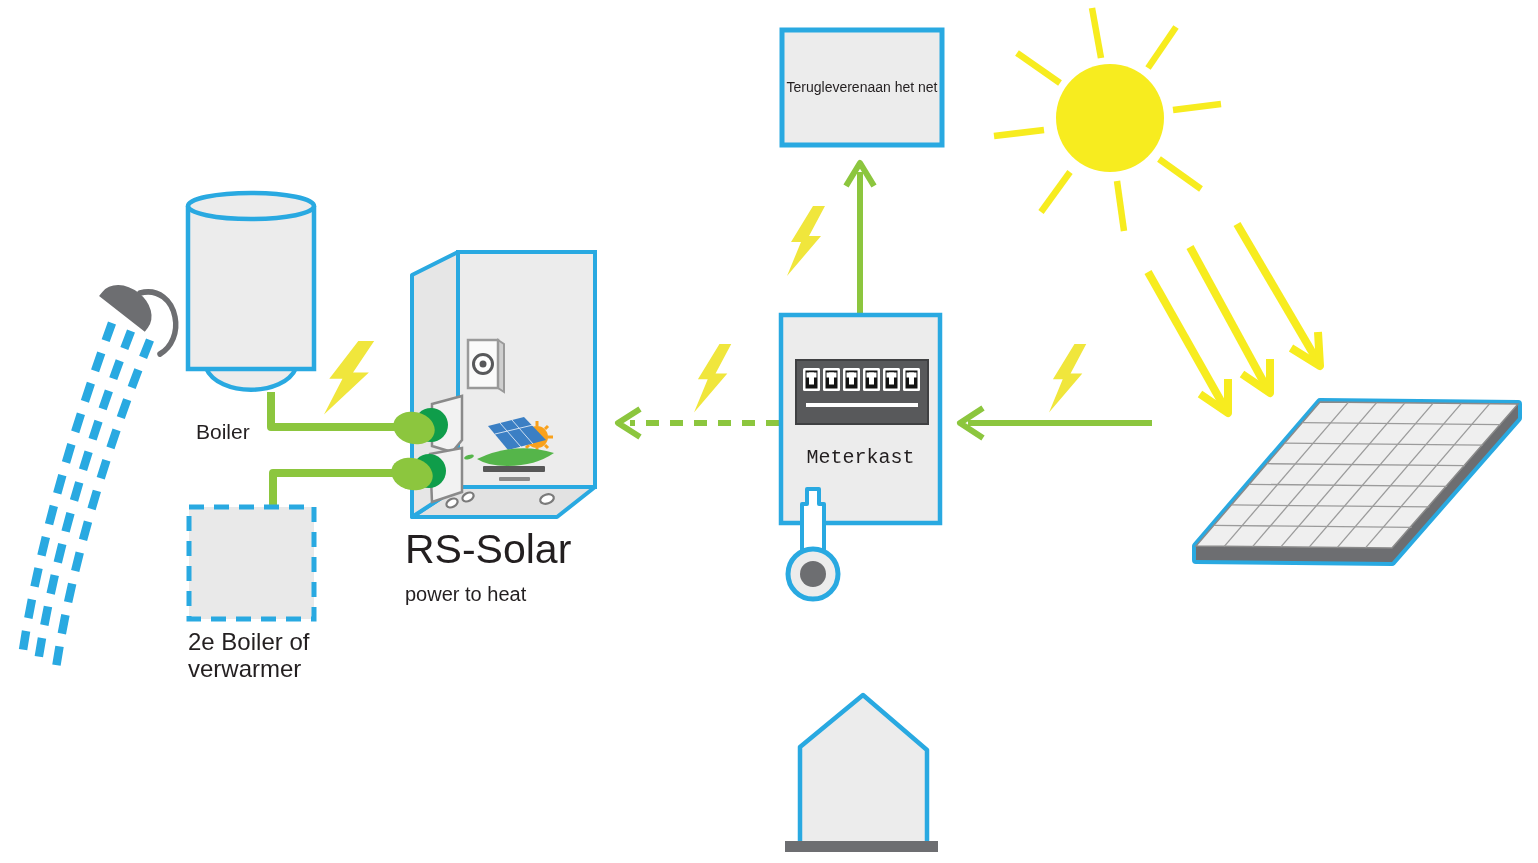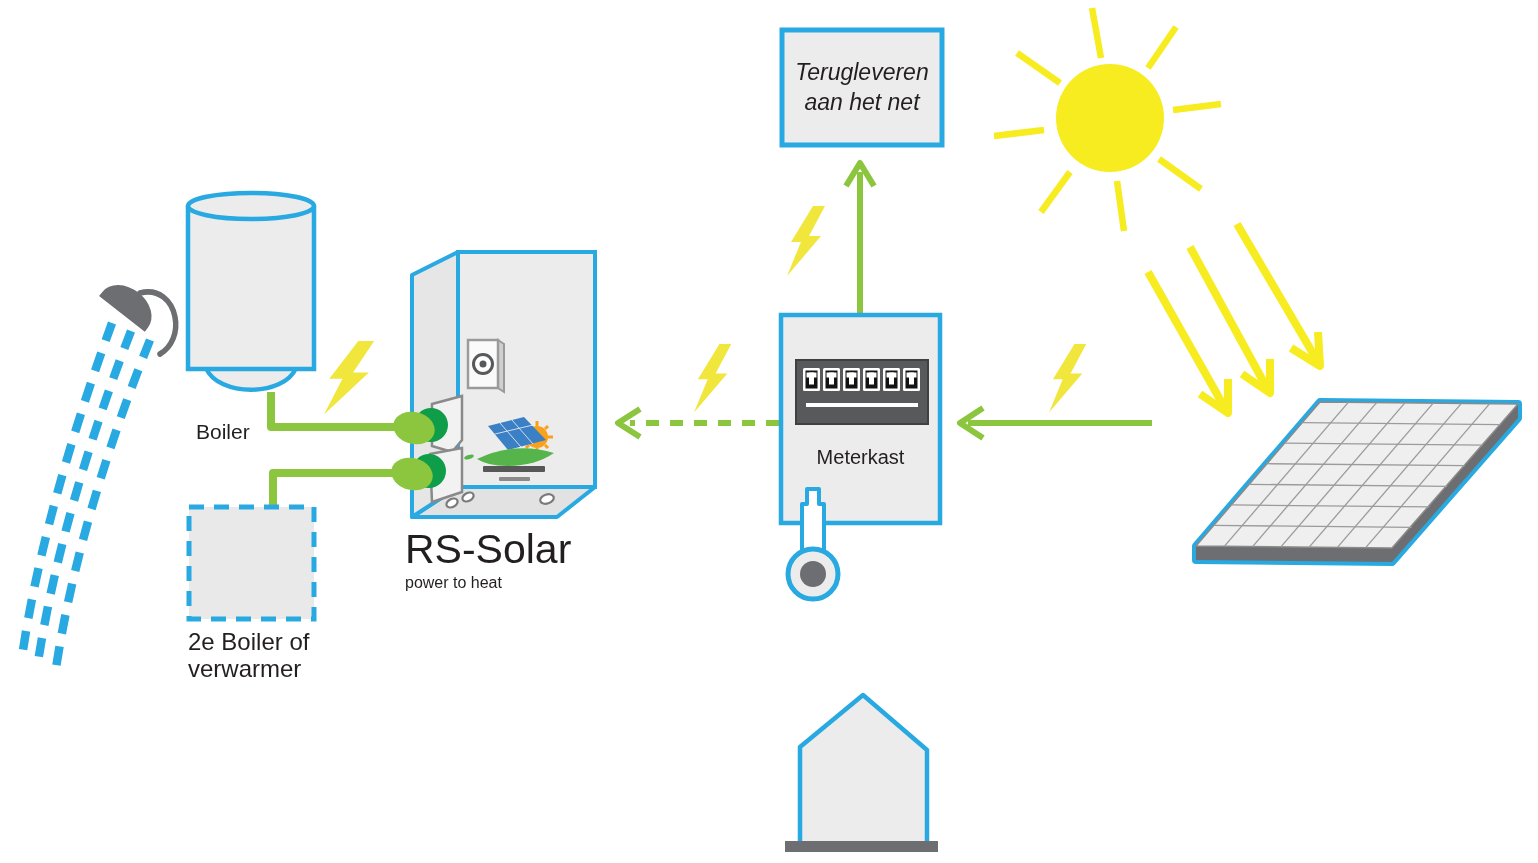--- a/index.html
+++ b/index.html
@@ -4,29 +4,29 @@
 <style>
   html,body{margin:0;padding:0;background:#fff;}
   .canvas{
     position:relative;width:1538px;height:863px;background:#ffffff;
     font-family:"Liberation Sans",sans-serif;color:#231F20;overflow:hidden;
   }
   .canvas svg{position:absolute;left:0;top:0;}
   .lbl{position:absolute;white-space:nowrap;}
   .grid-return-label{
     left:782px;top:30px;width:160px;height:115px;
-    display:flex;flex-direction:column;align-items:center;justify-content:center;
-    font-size:23px;line-height:1.3;text-align:center;white-space:nowrap;font-style:italic;
+    display:flex;flex-direction:row;align-items:center;justify-content:center;
+    font-size:14px;line-height:1.3;text-align:center;white-space:nowrap;
   }
-  .meterkast-label{left:781px;top:446px;width:159px;text-align:center;font-size:20px;}
+  .meterkast-label{left:781px;top:446px;width:159px;text-align:center;font-size:20px;font-family:Liberation Mono, monospace;}
   .boiler-label{left:196px;top:420px;font-size:21px;}
   .second-boiler-label{left:188px;top:628px;font-size:24px;line-height:1.14;}
   .rs-solar-label{left:405px;top:528px;width:195px;}
   .rs-solar-label .title{font-size:41px;line-height:1.05;}
-  .rs-solar-label .subtitle{font-size:16px;margin-top:3px;}
+  .rs-solar-label .subtitle{font-size:20px;margin-top:12px;}
   .home-wizard-label{left:732px;top:605px;font-size:31px;line-height:1.08;}
 </style>
 </head>
 <body>
 
 <div class="canvas">
 
 <svg width="1538" height="863" viewBox="0 0 1538 863">
   <defs>
     <polygon id="bolt" points="26,0 4,36 14,36 0,70 34,30 22,30 38,0"></polygon>

